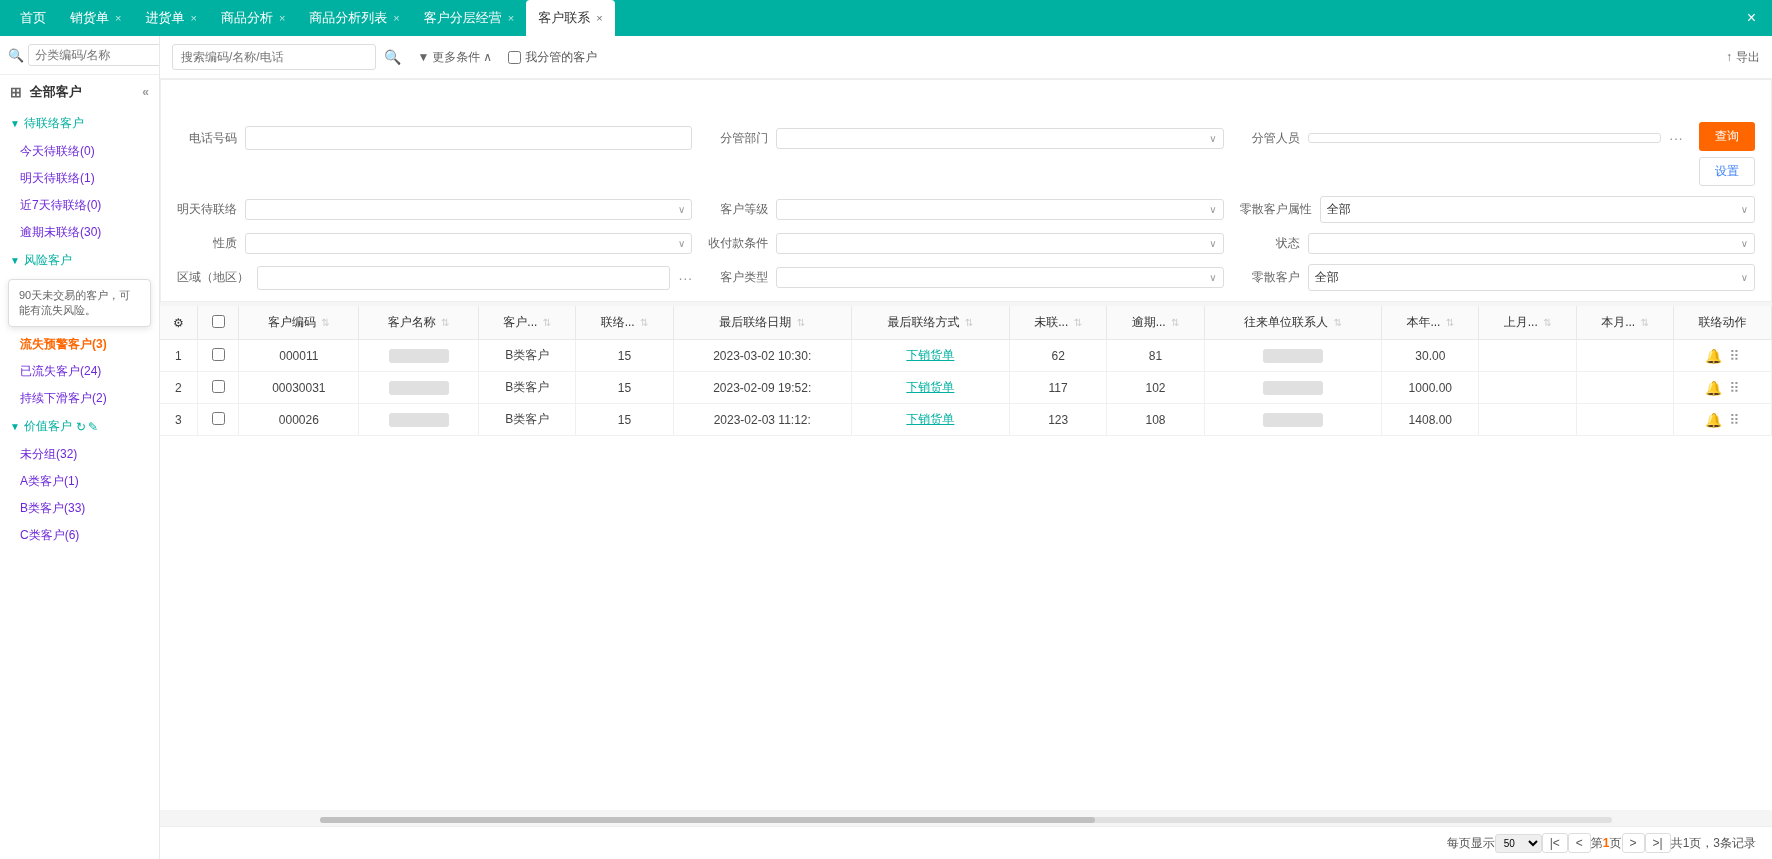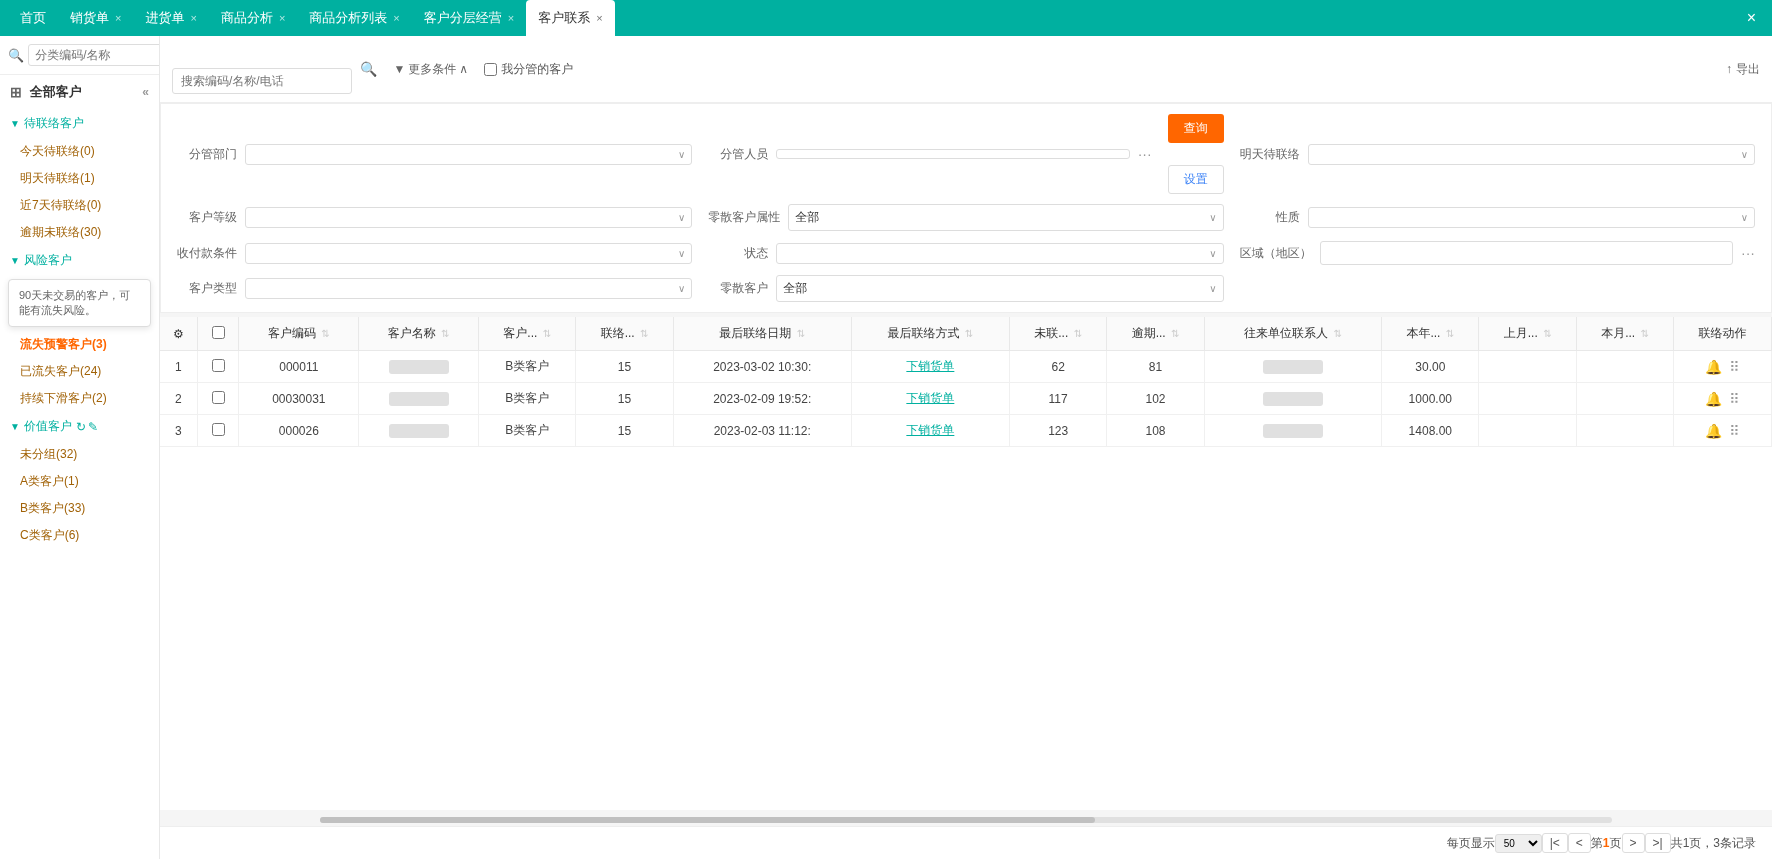--- a/index.html
+++ b/index.html
@@ -113,21 +113,21 @@
       font-size: 12px;
       cursor: pointer;
     }
     .sidebar-section-title .arrow {
       margin-right: 4px;
       font-size: 10px;
     }
     .sidebar-item {
       padding: 5px 16px 5px 20px;
       font-size: 12px;
-      color: #a16207;
+      color: #6d28d9;
       cursor: pointer;
     }
     .sidebar-item.active {
       color: #ff6600;
       font-weight: bold;
     }
     .sidebar-item.highlight {
       color: #ff6600;
     }
     .tooltip-box {
@@ -157,23 +157,22 @@
       border-bottom: 1px solid #eee;
       display: flex;
       align-items: center;
       gap: 8px;
     }
     .filter-search-input {
       border: 1px solid #ddd;
       border-radius: 3px;
       padding: 5px 8px;
       font-size: 12px;
-      width: 180px;
+      width: 204px;
       outline: none;
-      margin-top: 24px;
     }
     .filter-search-btn {
       background: none;
       border: none;
       cursor: pointer;
       color: #ff6600;
       font-size: 14px;
     }
     .filter-more-btn {
       display: flex;
@@ -486,33 +485,37 @@
       </label>
       <div class="export-btn">
         <span>↑</span>
         <span>导出</span>
       </div>
     </div>
 
     <div class="adv-filter">
 
       <div class="adv-filter-row">
+        <span class="adv-filter-label">电话号码</span>
+        <input class="adv-filter-input" type="text" style="">
+      </div>
+      <div class="adv-filter-row">
         <span class="adv-filter-label">分管部门</span>
         <div class="adv-filter-select">
           <span></span>
             <span class="down-arrow">∨</span>
         </div>
       </div>
       <div class="adv-filter-row" style="position:relative;">
         <span class="adv-filter-label">分管人员</span>
         <div class="adv-filter-select">
           <span></span>
         </div>
         <span class="adv-filter-dots">···</span>
-        <div style="display:flex;flex-direction:column;gap:22px;margin-left:8px;">
+        <div style="display:flex;flex-direction:column;gap:6px;margin-left:8px;margin-top:32px;">
           <button class="query-btn">查询</button>
           <button class="settings-btn">设置</button>
         </div>
       </div>
 
       <div class="adv-filter-row">
         <span class="adv-filter-label">明天待联络</span>
         <div class="adv-filter-select">
           <span></span>
             <span class="down-arrow">∨</span>

